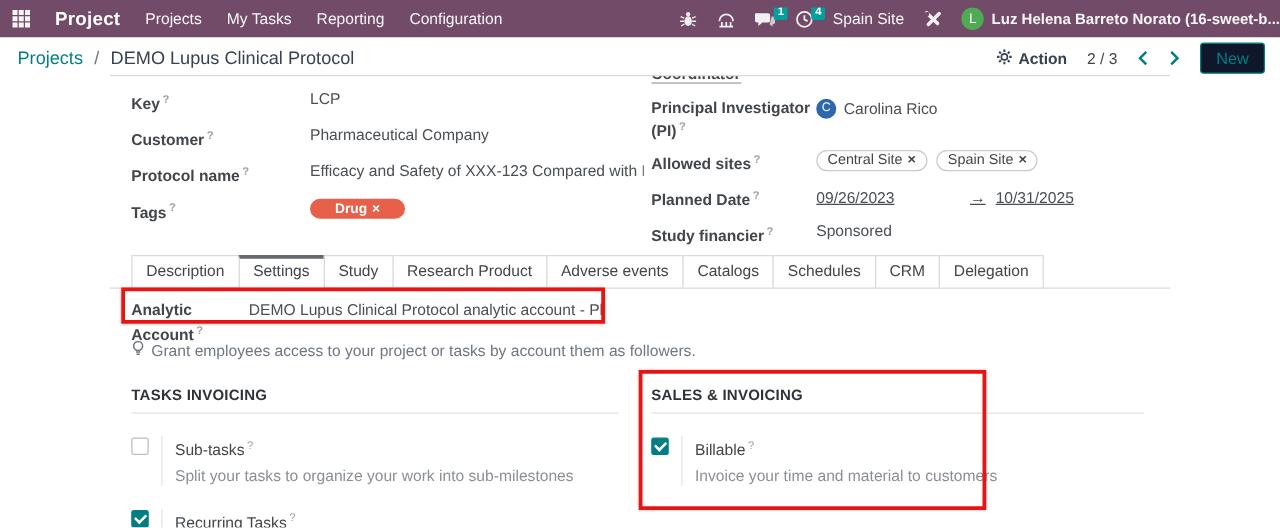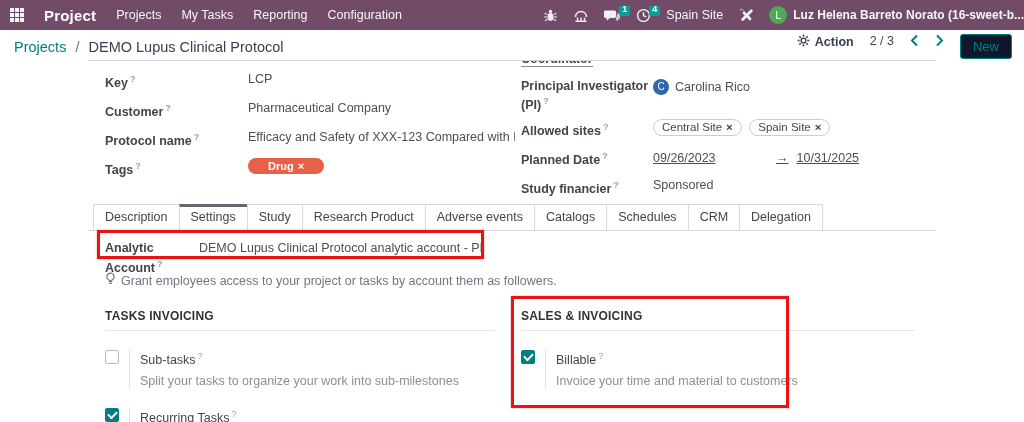--- a/index.html
+++ b/index.html
@@ -25,21 +25,21 @@
   .avatar-green { width:18px; height:18px; border-radius:50%; background:#4eab53; color:#fff;
     font-size:11px; display:flex; align-items:center; justify-content:center; flex:0 0 18px; }
   .user-name { font-size:12px; opacity:.95; white-space:nowrap;font-weight:bold; }
 
   
   .control-panel { height:33px; display:flex; align-items:center; justify-content:space-between;
     padding:0 12px 0 14px; background:#fff; }
   .breadcrumb { font-size:14.5px; color:#374151; }
   .breadcrumb .root { color:#017e84; cursor:pointer; }
   .breadcrumb .sep { color:#6c757d; margin:0 5px; }
-  .cp-right { display:flex; align-items:flex-start; gap:16px; }
+  .cp-right { display:flex; align-items:center; gap:16px; }
   .action-btn { display:flex; align-items:center; gap:5px; color:#374151; font-weight:600;
     font-size:12.5px; cursor:pointer; }
   .pager { color:#42464a; font-size:12.5px; }
   .pager-arrows { display:flex; align-items:center; gap:16px; }
   .chev { color:#017e84; cursor:pointer; display:inline-flex; }
   .btn-new { border:1px solid #017e84; color:#017e84; background:#0f172a; border-radius:3px;
     font-size:13px; padding:4px 12px; cursor:pointer; font-family:Liberation Sans, sans-serif; }
 
   
   .sheet { position:absolute; left:88px; top:60px; width:848px; height:362px;
@@ -67,21 +67,21 @@
     font-size:11.5px; line-height:15px; color:#42464a; margin-right:4px; background:#fff; cursor:default;}
   .pill .x { color:#42464a; margin-left:4px; cursor:pointer; font-weight:700; }
   .tag-red { display:inline-block; background:#e7604a; color:#fff; border-radius:10px;
     padding:0 20px; font-size:11px; line-height:16px; font-weight:700; }
   .tag-red .x { margin-left:4px; cursor:pointer; }
   .date-row .dates { display:flex; align-items:center;text-decoration:underline; }
   .date-start { width:123px; }
   .date-arrow { color:#42464a; margin-right:8px; }
 
   
-  .tabs { position:absolute; left:5px; top:143px; display:flex; z-index:2;align-items:center; }
+  .tabs { position:absolute; left:17px; top:143px; display:flex; z-index:2;align-items:center; }
   .tab { border:1px solid #d8dadd; background:#fff; padding:5px 11px; font-size:12.5px;
     color:#42464a; margin-left:-1px; cursor:pointer; line-height:15px; }
   .tab:first-child { margin-left:0; }
   .tab.active { border-top:3px solid #65686c; padding-top:3px; border-bottom-color:#fff; font-weight:400; }
   .notebook-line { position:absolute; left:0; right:0; top:169px; border-bottom:1px solid #d8dadd; z-index:1; }
 
   .analytic-row { position:absolute; left:17px; top:179px; display:flex; line-height:16px; }
   .analytic-row .flabel { width:94px; flex:0 0 94px; }
   .analytic-row .fval { width:283px; white-space:nowrap; overflow:hidden; cursor:text; }
 

